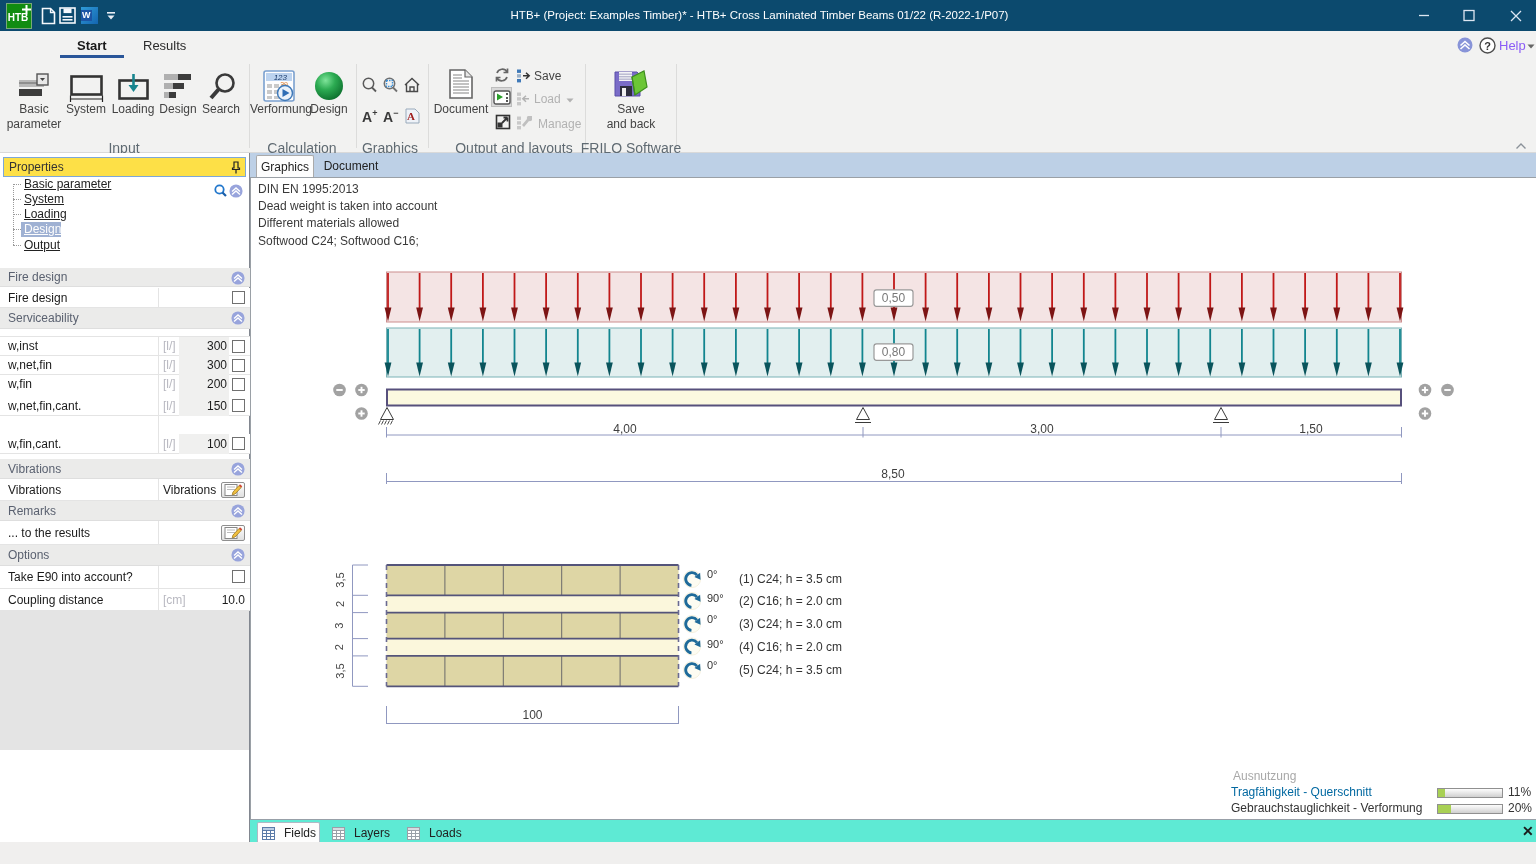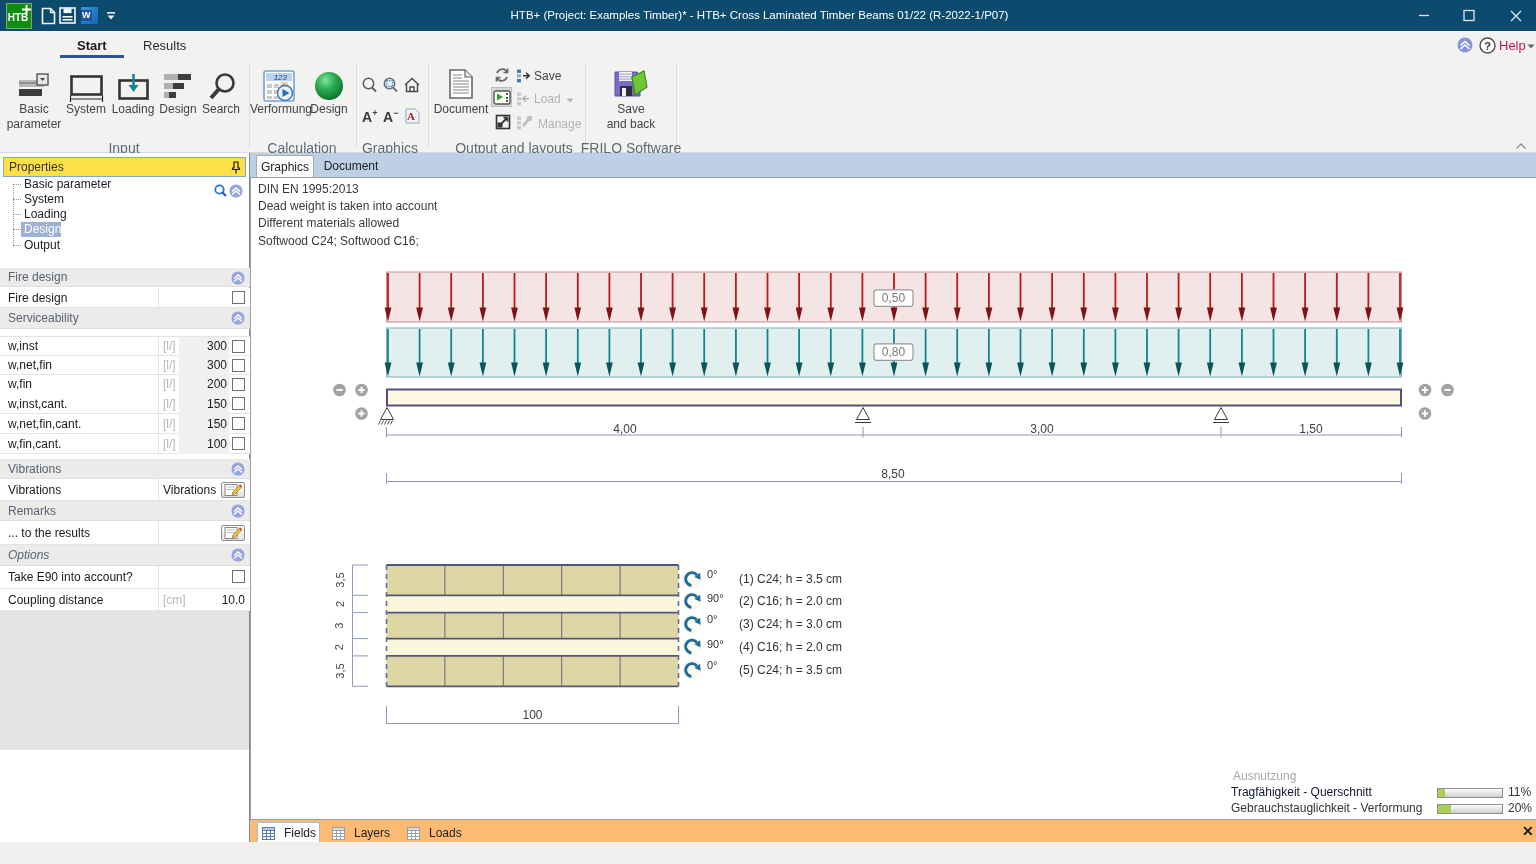--- a/index.html
+++ b/index.html
@@ -15,34 +15,34 @@
 
 #ribbon { position:absolute; left:0; top:60px; width:1536px; height:93px; background:#f2f2f1; border-bottom:1px solid #d9d9d9; }
 .rsep { position:absolute; top:4px; height:84px; width:1px; background:#dcdcdb; }
 .rlabel { position:absolute; top:80px; font-size:14px; color:#5f6a72; width:160px; text-align:center; }
 .rbtn { position:absolute; top:6px; text-align:center; font-size:12px; color:#444; }
 .smtxt { font-size:12px; color:#444; }
 .gray { color:#b2b2b2; }
 
 #leftpanel { position:absolute; left:0; top:153px; width:250px; height:711px; background:#ffffff; border-right:1px solid #828790; }
 #propbox { position:absolute; left:3px; top:4px; width:243px; height:20px; background:#fde047; border:1px solid #7da7d8; font-size:12px; color:#333; }
-.treeitem { position:absolute; left:24px; font-size:12px; color:#222; height:15px; line-height:15px; }
+.treeitem { position:absolute; left:24px; font-size:12px; color:#222; height:15px; line-height:15px;text-decoration:underline; }
 .gridhdr { position:absolute; left:0; width:250px; background:#ebebea; color:#5a6170; font-size:12px; border-bottom:1px solid #dedede; }
 .gridrow { position:absolute; left:0; width:250px; background:#fff; font-size:12px; color:#1a1a1a; border-bottom:1px solid #e4e4e4; }
 .cellname { position:absolute; left:8px; }
 .unit { position:absolute; left:163px; color:#b8b8c0; }
 .valbox { position:absolute; left:179px; width:50px; background:#f0f0ef; text-align:right; padding-right:2px; color:#1a1a1a; }
 .cbx { position:absolute; left:232px; width:13px; height:13px; background:#fff; border:1px solid #707070; }
 .editbtn { display:block; width:24px; height:16px; background:linear-gradient(#fefefe,#e0e0e0); border:1px solid #8f8f8f; border-radius:2px; }
 .hchev { position:absolute; left:231px; top:3px; }
 
 #tabband { position:absolute; left:250px; top:153px; width:1286px; height:24px; background:#bdd0e6; }
 .dtab { position:absolute; top:2px; height:22px; font-size:12px; color:#222; text-align:center; }
 #canvas { position:absolute; left:250px; top:177px; width:1286px; height:642px; background:#fff; border-left:1px solid #9aa0a6; border-top:1px solid #9aa0a6; }
-#bottomband { position:absolute; left:250px; top:819px; width:1286px; height:24px; background:#fdba74; border-top:1px solid #98a0a8; border-bottom:1px solid #a8b0b8; }
+#bottomband { position:absolute; left:250px; top:819px; width:1286px; height:24px; background:#5eead4; border-top:1px solid #98a0a8; border-bottom:1px solid #a8b0b8; }
 #bottomstrip { position:absolute; left:0; top:842px; width:1536px; height:22px; background:#f0efee; }
 .btab { position:absolute; top:3px; height:20px; font-size:12px; color:#222; }
 </style>
 </head>
 <body>
 <div id="titlebar">
 
   <div class="abs" style="left:6px;top:3px;width:26px;height:26px;background:#118c11;border:1px solid #79a879;">
     <div class="abs" style="left:0px;top:8px;width:22px;text-align:center;color:#fff;font-size:10px;font-weight:bold;">HTB</div>
     <svg class="abs" style="left:15px;top:1px" width="9" height="9" viewBox="0 0 9 9">
@@ -86,21 +86,21 @@
   <div class="menuitem" style="left:143px;">Results</div>
 
   <svg class="abs" style="left:1457px;top:6px" width="16" height="16" viewBox="0 0 16 16">
     <circle cx="8" cy="8" r="7.5" fill="#8894d8"></circle>
     <path d="M3.5 8.5 L8 4.5 L12.5 8.5 M3.5 12 L8 8 L12.5 12" fill="none" stroke="#fff" stroke-width="1.6"></path>
   </svg>
   <svg class="abs" style="left:1479px;top:6px" width="17" height="17" viewBox="0 0 17 17">
     <circle cx="8.5" cy="8.5" r="7.5" fill="#fff" stroke="#4d4d4d" stroke-width="1.4"></circle>
     <text x="8.5" y="12.5" font-size="11" font-weight="bold" fill="#333" text-anchor="middle" font-family="Liberation Sans">?</text>
   </svg>
-  <div class="menuitem" style="left:1499px;color:#be185d;">Help</div>
+  <div class="menuitem" style="left:1499px;color:#8b5cf6;">Help</div>
   <svg class="abs" style="left:1527px;top:13px" width="8" height="5" viewBox="0 0 8 5">
       <path d="M0.5 0.5 h7 l-3.5 4 z" fill="#666"></path>
     </svg>
 </div>
 <div id="ribbon">
   <div class="rsep" style="left:249px"></div>
   <div class="rsep" style="left:356px"></div>
   <div class="rsep" style="left:428px"></div>
   <div class="rsep" style="left:585px"></div>
   <div class="rsep" style="left:676px"></div>
@@ -334,21 +334,21 @@
       <span class="unit">[l/]</span>
       <span class="valbox">200</span>
       <span class="cbx" style="top:3px;"></span>
     </div>
   <div class="gridrow" style="top:241px;height:20px;line-height:20px;">
       <span class="cellname">w,inst,cant.</span>
       <span class="unit">[l/]</span>
       <span class="valbox">150</span>
       <span class="cbx" style="top:3px;"></span>
     </div>
-  <div class="gridrow" style="top:261px;height:20px;line-height:20px;">
+  <div class="gridrow" style="top:243px;height:20px;line-height:20px;">
       <span class="cellname">w,net,fin,cant.</span>
       <span class="unit">[l/]</span>
       <span class="valbox">150</span>
       <span class="cbx" style="top:3px;"></span>
     </div>
   <div class="gridrow" style="top:281px;height:20px;line-height:20px;">
       <span class="cellname">w,fin,cant.</span>
       <span class="unit">[l/]</span>
       <span class="valbox">100</span>
       <span class="cbx" style="top:3px;"></span>
@@ -385,21 +385,21 @@
     <span class="abs editbtn" style="left:221px;top:4px;">
         <svg width="22" height="14" viewBox="0 0 22 14" style="display:block;margin:0 auto;">
           <rect x="3" y="1.5" width="12" height="11" fill="#fff" stroke="#888" stroke-width="1"></rect>
           <line x1="5" y1="4" x2="13" y2="4" stroke="#bbb" stroke-width="1"></line>
           <line x1="5" y1="6.5" x2="13" y2="6.5" stroke="#bbb" stroke-width="1"></line>
           <path d="M11 9 L17 2.5 l2.2 2 L13 11 l-2.8 0.8 z" fill="#f0c040" stroke="#a07820" stroke-width="0.8"></path>
           <path d="M17 2.5 l2.2 2 l1-1.2 -2.2-2 z" fill="#d04030"></path>
         </svg>
       </span>
     </div>
-  <div class="gridhdr" style="top:392px;height:21px;line-height:21px;font-style:italic;">
+  <div class="gridhdr" style="top:392px;height:21px;line-height:21px;">
       <span class="cellname">Options</span>
       <svg class="hchev" width="14" height="14" viewBox="0 0 16 16">
         <circle cx="8" cy="8" r="7.5" fill="#98a4dc"></circle>
         <path d="M3.5 8.5 L8 4.5 L12.5 8.5 M3.5 12 L8 8 L12.5 12" fill="none" stroke="#fff" stroke-width="1.6"></path>
       </svg>
     </div>
   <div class="gridrow" style="top:413px;height:22.5px;line-height:22.5px;">
       <span class="cellname">Take E90 into account?</span>
       <span class="cbx" style="top:4px;"></span>
     </div>
@@ -661,21 +661,21 @@
 <path d="M449.54 492.69 L449.12 485.66 L443.44 490.09 z" fill="#1e6a9a"></path>
 <text x="456" y="491" font-size="11" fill="#333">0°</text>
 <text x="488" y="496" font-size="12" fill="#333">(5) C24; h = 3.5 cm</text>
 <line x1="135.5" y1="528" x2="135.5" y2="546" stroke="#9098c0" stroke-width="1"></line>
 <line x1="427.5" y1="528" x2="427.5" y2="546" stroke="#9098c0" stroke-width="1"></line>
 <line x1="135.5" y1="545.5" x2="427.5" y2="545.5" stroke="#9098c0" stroke-width="1"></line>
 <text x="281.5" y="541" font-size="12" fill="#3f3f3f" text-anchor="middle">100</text>
     </svg>
 <div class="abs" style="left:7px;top:3px;font-size:12px;color:#3a3a3a;line-height:17.2px;">DIN EN 1995:2013<br>Dead weight is taken into account<br>Different materials allowed<br>Softwood C24; Softwood C16;</div>
 <div class="abs" style="left:982px;top:591px;font-size:12px;color:#a8a8a8;">Ausnutzung</div>
-<div class="abs" style="left:980px;top:607px;font-size:12px;color:#0f172a;">Tragfähigkeit - Querschnitt</div>
+<div class="abs" style="left:980px;top:607px;font-size:12px;color:#0369a1;">Tragfähigkeit - Querschnitt</div>
 <div class="abs" style="left:1186px;top:610px;width:66px;height:10px;border:1px solid #909090;background:linear-gradient(#fdfdfd,#d0d0d0);">
       <div style="width:7px;height:8px;background:#a8d054;"></div>
     </div>
 <div class="abs" style="left:1257px;top:607px;font-size:12px;color:#333;">11%</div>
 <div class="abs" style="left:980px;top:623px;font-size:12px;color:#333;">Gebrauchstauglichkeit - Verformung</div>
 <div class="abs" style="left:1186px;top:626px;width:66px;height:10px;border:1px solid #909090;background:linear-gradient(#fdfdfd,#d0d0d0);">
       <div style="width:13px;height:8px;background:#a8d054;"></div>
     </div>
 <div class="abs" style="left:1257px;top:623px;font-size:12px;color:#333;">20%</div>
 </div>

